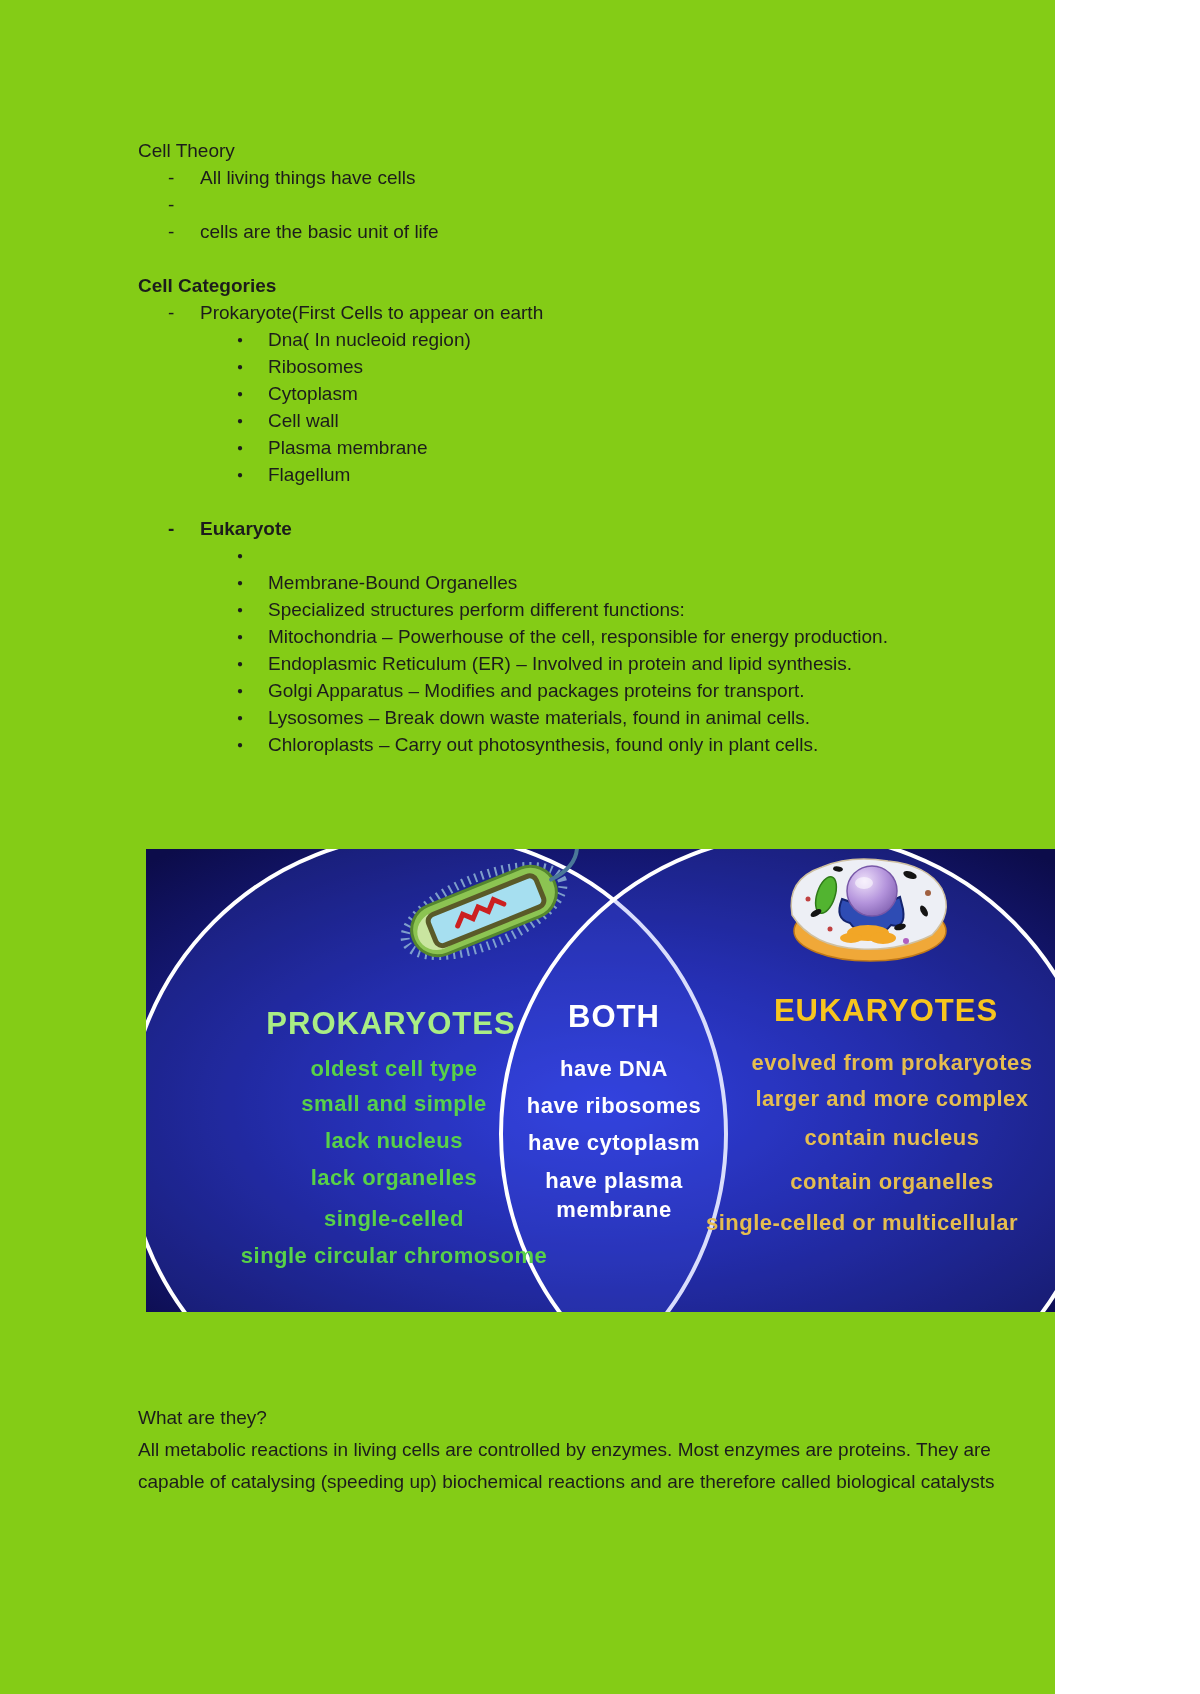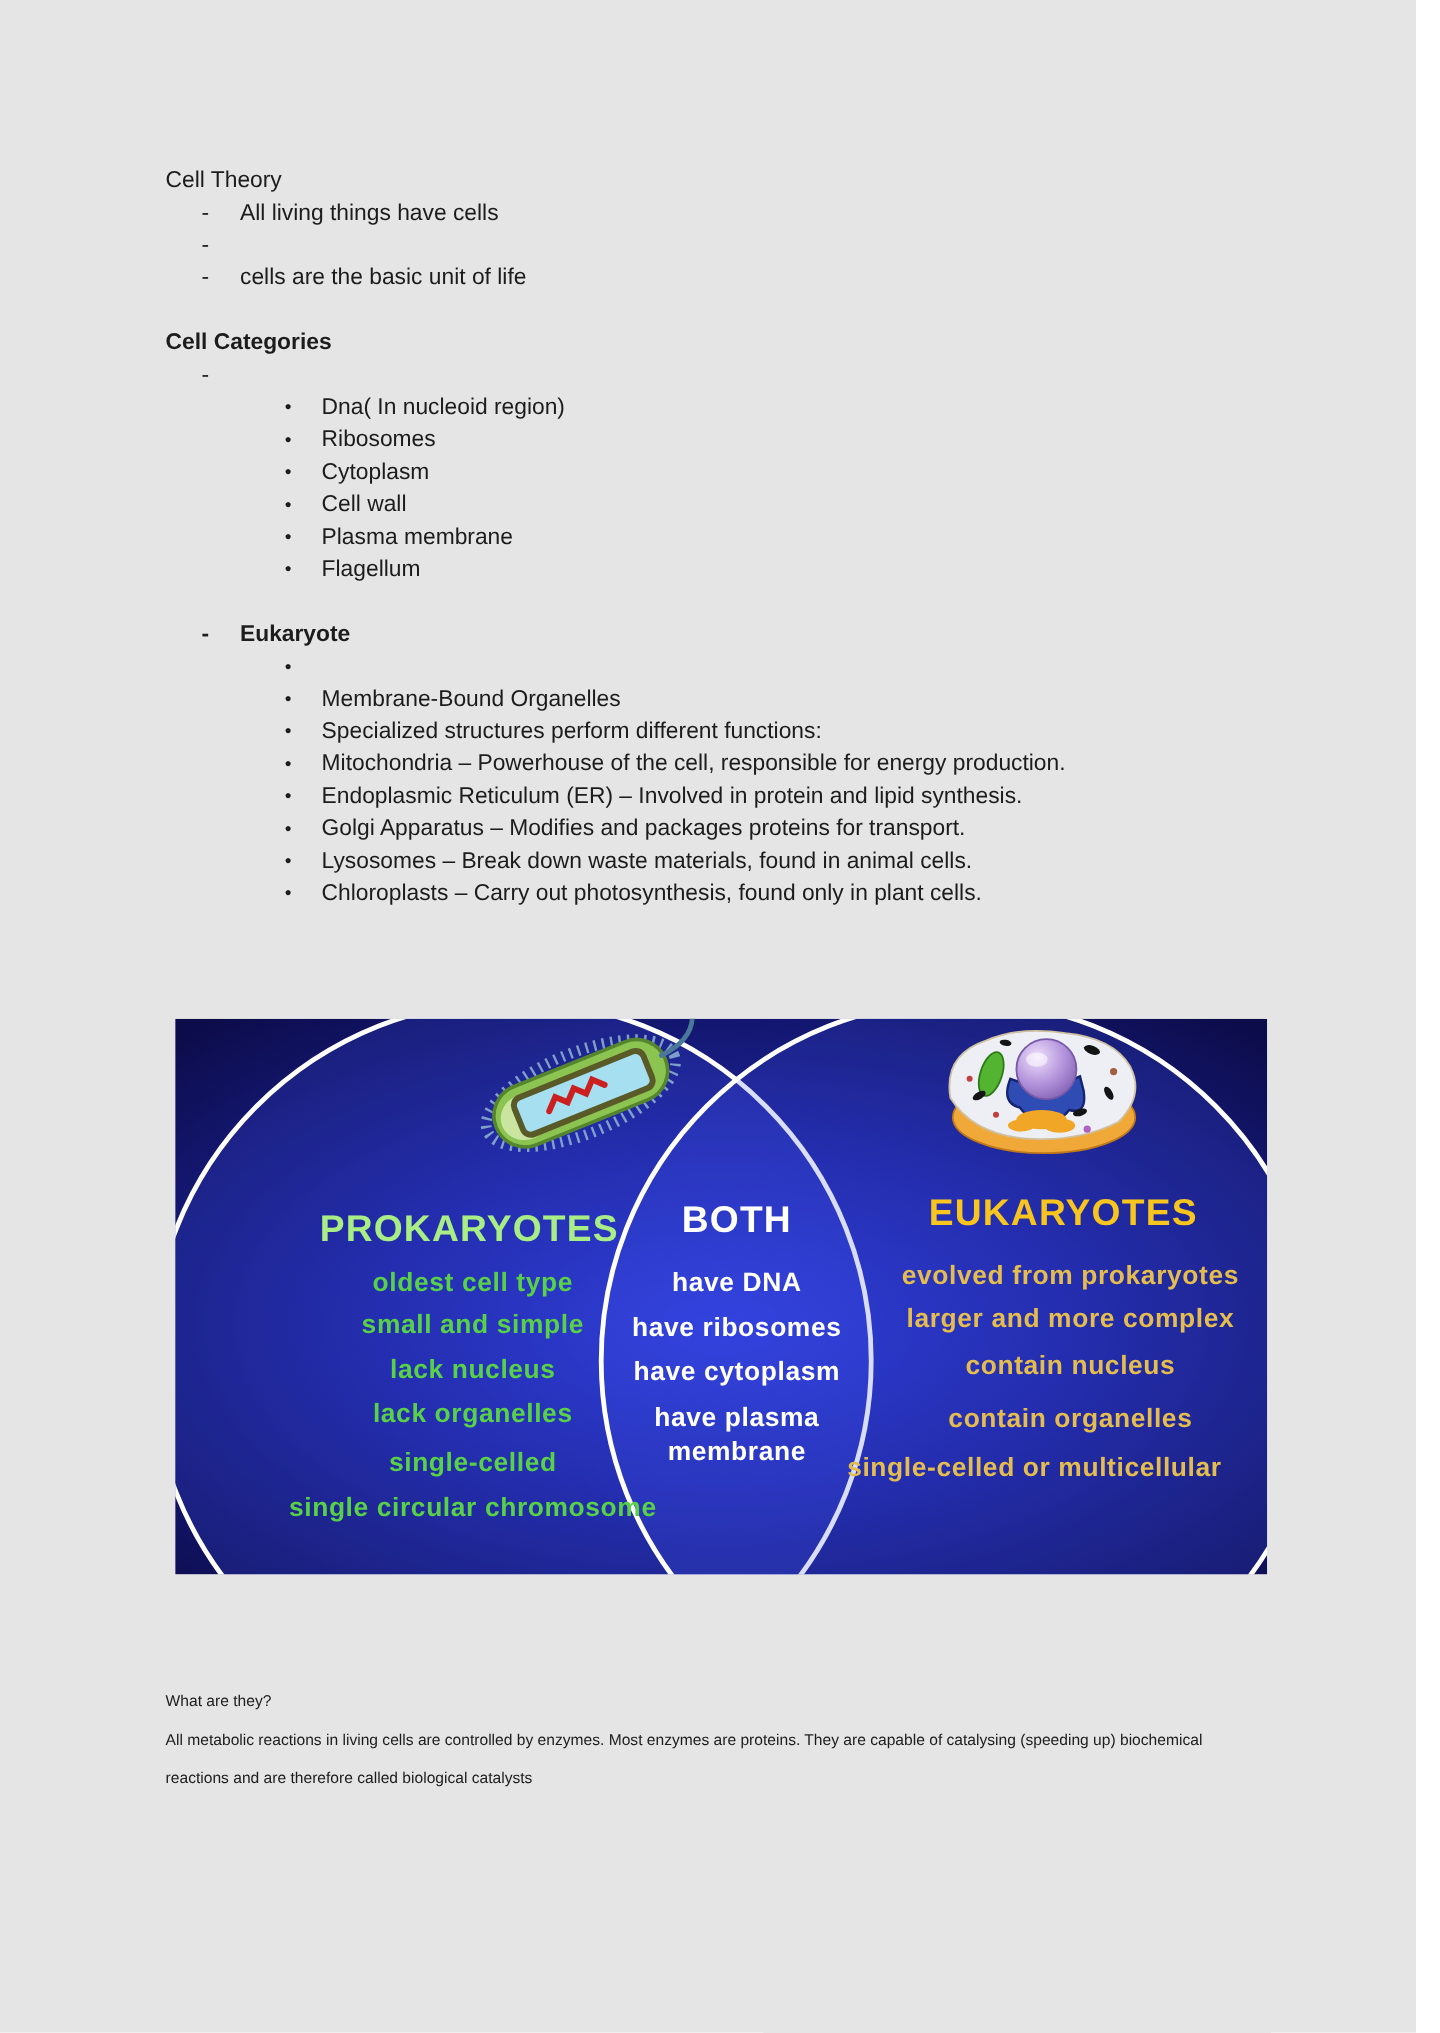--- a/index.html
+++ b/index.html
@@ -1,31 +1,31 @@
 <!DOCTYPE html>
 <html><head>
 <meta charset="utf-8">
 <style>
   html,body{margin:0;padding:0;background:#ffffff;}
   #page{
-    position:relative;width:1180px;height:1694px;background:#e5e5e5;overflow:hidden;
+    position:relative;width:1055px;height:1694px;background:#84cc16;overflow:hidden;
     font-family:"Liberation Sans","DejaVu Sans",sans-serif;color:#1c1c1c;
   }
   
   .doc-body{position:absolute;left:138px;top:137px;width:1000px;font-size:19px;line-height:27px;}
   .line{white-space:nowrap;}
   .row{display:flex;align-items:flex-start;}
   .row .txt{white-space:nowrap;text-align:center;}
   .row.l1{padding-left:30px;}
   .row.l1 .m1{width:32px;flex:0 0 32px;}
   .row.l2{padding-left:99px;}
   .row.l2 .m2{width:31px;flex:0 0 31px;font-size:10px;line-height:27px;}
   .gap{margin-top:27px;font-weight:bold;}
   .wrap2{white-space:normal;width:715px;}
-  .doc-bottom{position:absolute;left:138px;top:1402px;width:920px;font-size:13px;line-height:32px;}
+  .doc-bottom{position:absolute;left:138px;top:1402px;width:920px;font-size:19px;line-height:32px;}
   .doc-bottom .para{white-space:normal;}
   
   #venn{position:absolute;left:146px;top:849px;width:910px;height:463px;display:block;}
   .vcirc{fill:rgba(64,84,238,0.20);stroke:#ffffff;stroke-width:4;}
   text{font-family:"Liberation Sans","DejaVu Sans",sans-serif;}
   .vtitle{font-size:31px;font-weight:bold;letter-spacing:1px;text-anchor:middle;}
   .vline{font-size:22px;font-weight:bold;letter-spacing:0.5px;text-anchor:middle;}
 </style>
 </head>
 <body>
@@ -45,20 +45,21 @@
     </div>
     <div class="row l1">
       <span class="m1">-</span>
       <span class="txt">cells are the basic unit of life</span>
     </div>
 
     <div class="line gap">Cell Categories</div>
 
     <div class="row l1">
       <span class="m1">-</span>
+      <span class="txt">Prokaryote(First Cells to appear on earth</span>
     </div>
     <div class="row l2">
       <span class="m2">●</span>
       <span class="txt">Dna( In nucleoid region)</span>
     </div>
     <div class="row l2">
       <span class="m2">●</span>
       <span class="txt">Ribosomes</span>
     </div>
     <div class="row l2">

